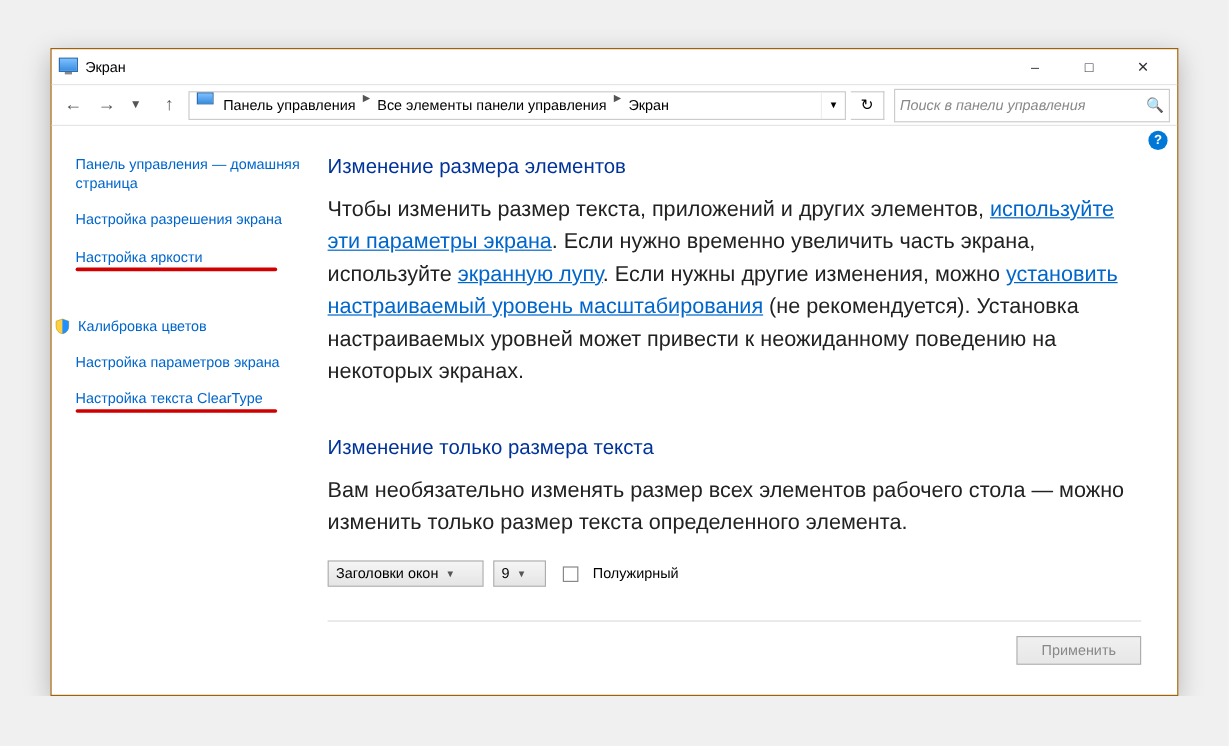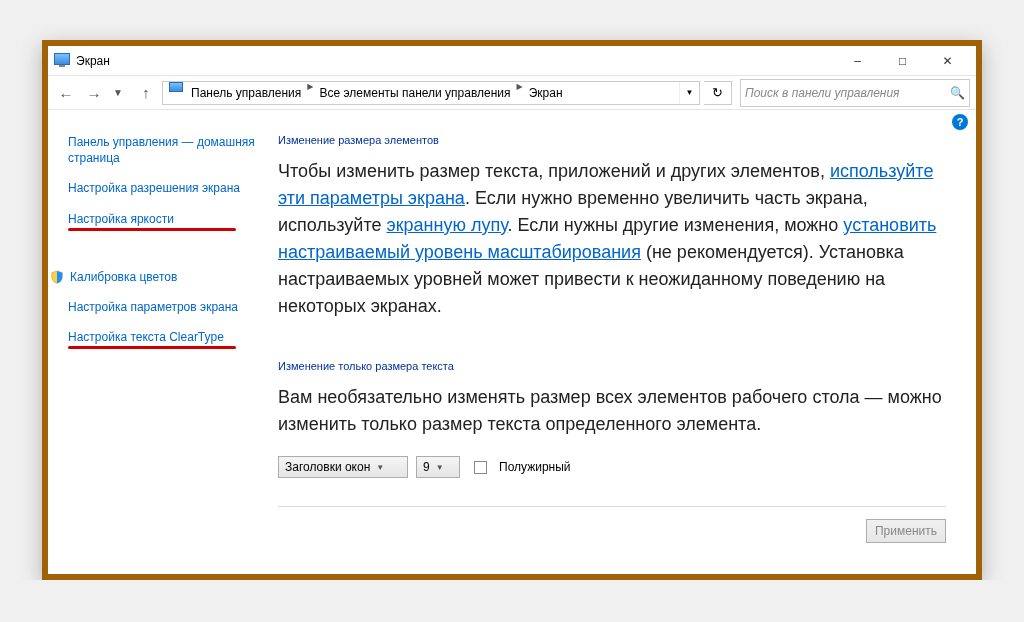--- a/index.html
+++ b/index.html
@@ -9,21 +9,21 @@
     background: #f0f0f0;
     display: flex;
     justify-content: center;
     align-items: flex-start;
     padding-top: 40px;
   }
   .window {
     width: 940px;
     height: 540px;
     background: #fff;
-    border: 6px solid #a16207;
+    border: 1px solid #a16207;
     box-shadow: 0 6px 20px rgba(0,0,0,0.25);
     display: flex;
     flex-direction: column;
     position: relative;
   }
   .titlebar {
     height: 30px;
     display: flex;
     align-items: center;
     padding: 0 6px;
@@ -180,21 +180,21 @@
   .shield-icon {
     width: 14px; height: 14px;
   }
 
   .content {
     flex: 1;
     padding: 24px 30px 10px 10px;
     overflow-y: auto;
   }
   .content h1 {
-    font-size: 11px;
+    font-size: 17px;
     font-weight: normal;
     color: #003399;
     margin-bottom: 12px;
   }
   .content p {
     font-size: 18px;
     line-height: 1.5;
     color: #222;
     margin-bottom: 4px;
   }
@@ -225,21 +225,21 @@
   .cb-label { margin-left: 4px; }
   .divider {
     border: none; border-top: 1px solid #ddd;
     margin: 28px 0 12px 0;
   }
   .apply-row {
     display: flex;
     justify-content: flex-end;
   }
   .apply-btn {
-    width: 80px; height: 24px;
+    width: 104px; height: 24px;
     border: 1px solid #adadad;
     background: linear-gradient(#f0f0f0,#e7e7e7);
     color: #888;
     display: flex; align-items: center; justify-content: center;
     cursor: default;
     margin-left: 12px;
   }
 </style>
 </head>
 <body>

